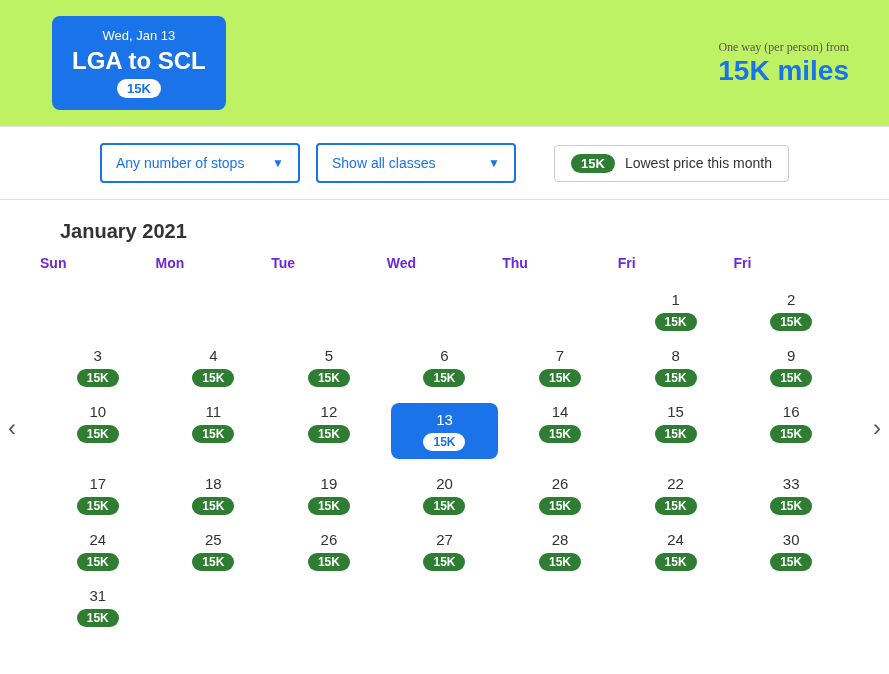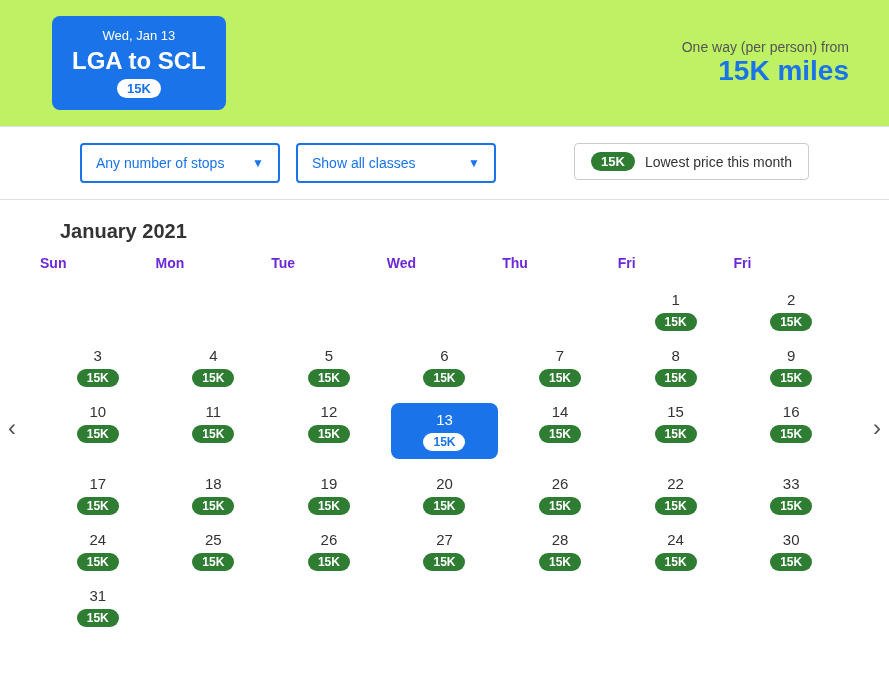--- a/index.html
+++ b/index.html
@@ -46,34 +46,35 @@
       padding: 2px 10px;
       font-size: 13px;
       font-weight: bold;
       margin-top: 4px;
     }
 
     .price-info {
       text-align: right;
     }
     .price-info .label {
-      font-size: 14px;
+      font-size: 12px;
       color: #555;
+      font-family: Liberation Serif, serif;
     }
     .price-info .miles {
       font-size: 28px;
       color: #1a73e8;
       font-weight: bold;
     }
 
     
     .filter-bar {
       display: flex;
-      align-items: flex-start;
-      padding: 16px 80px;
+      align-items: center;
+      padding: 16px 100px;
       gap: 16px;
       border-bottom: 1px solid #e0e0e0;
     }
 
     .filter-select {
       display: flex;
       align-items: center;
       border: 2px solid #1a73e8;
       border-radius: 4px;
       padding: 10px 14px;

